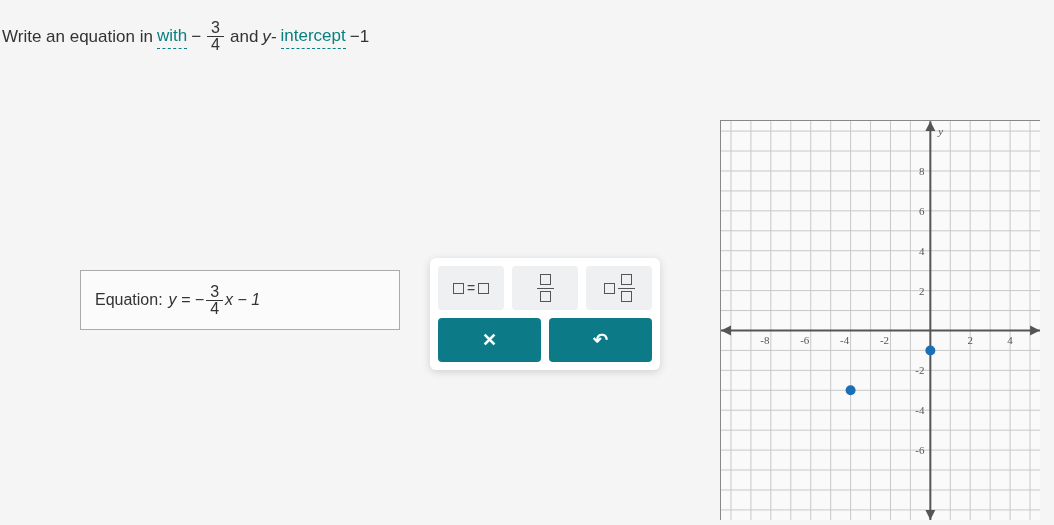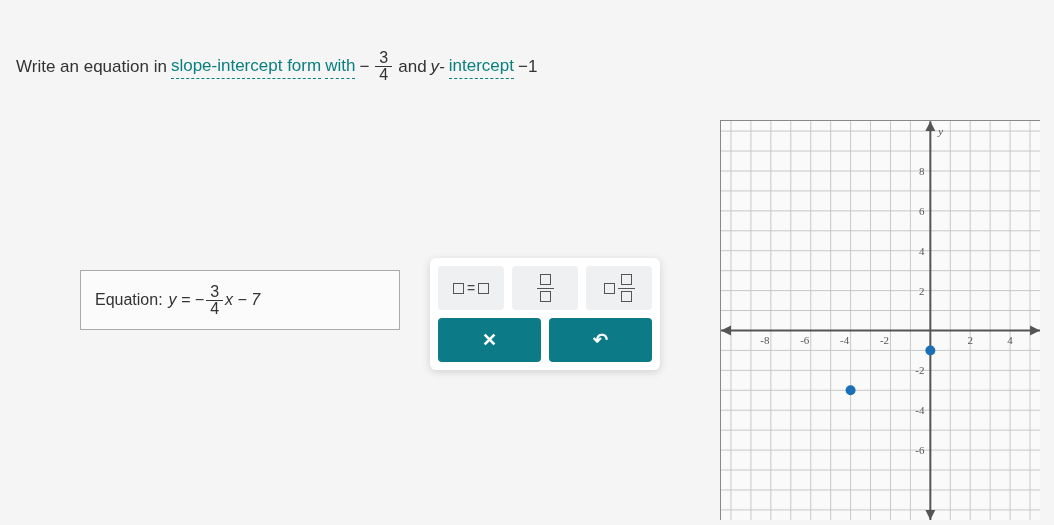--- a/index.html
+++ b/index.html
@@ -7,28 +7,27 @@
     font-family: Verdana, Geneva, sans-serif;
     background: #f5f5f5;
     width: 1054px;
     height: 525px;
     position: relative;
     color: #333;
   }
   .question {
     position: absolute;
     top: 20px;
-    left: 16px;
+    left: 2px;
     font-size: 17px;
     line-height: 1.4;
     display: flex;
     align-items: center;
     flex-wrap: wrap;
     gap: 4px;
-    margin-top: 30px;
   }
   .term {
     color: #0a7f7f;
     border-bottom: 1px dashed #0a7f7f;
     cursor: pointer;
   }
   .frac {
     display: inline-flex;
     flex-direction: column;
     align-items: center;
@@ -117,21 +116,20 @@
   .axis-line { stroke: #555; stroke-width: 2; }
   .tick-text { font-size: 11px; fill: #555; font-family: Verdana; }
   .point { fill: #1a6fb5; }
   .arrow { fill: #555; }
 </style>
 </head>
 <body>
 
 <div class="question">
   <span>Write an equation in </span>
-  <span class="term">slope-intercept form</span>
   <span class="term">with</span>
   <span> −</span>
   <span class="frac">
     <span class="num">3</span>
     <span class="den">4</span>
   </span>
   <span> and </span>
   <span style="font-style:italic;">y-</span>
     <span class="term">intercept</span>
   <span> −1</span>
@@ -139,21 +137,21 @@
 
 <div class="equation-box">
   <span class="lbl">Equation:</span>
   <span style="font-style:italic;">
     <span>y = −</span>
   </span>
   <span class="frac">
     <span class="num">3</span>
     <span class="den">4</span>
   </span>
-  <span style="font-style:italic;">x − 7</span>
+  <span style="font-style:italic;">x − 1</span>
 </div>
 
 <div class="toolbar">
   <div class="toolbar-row">
     <div class="tool-btn">
       <span class="placeholder-box"></span>
       <span style="margin:0 2px;">=</span>
       <span class="placeholder-box"></span>
     </div>
     <div class="tool-btn">

